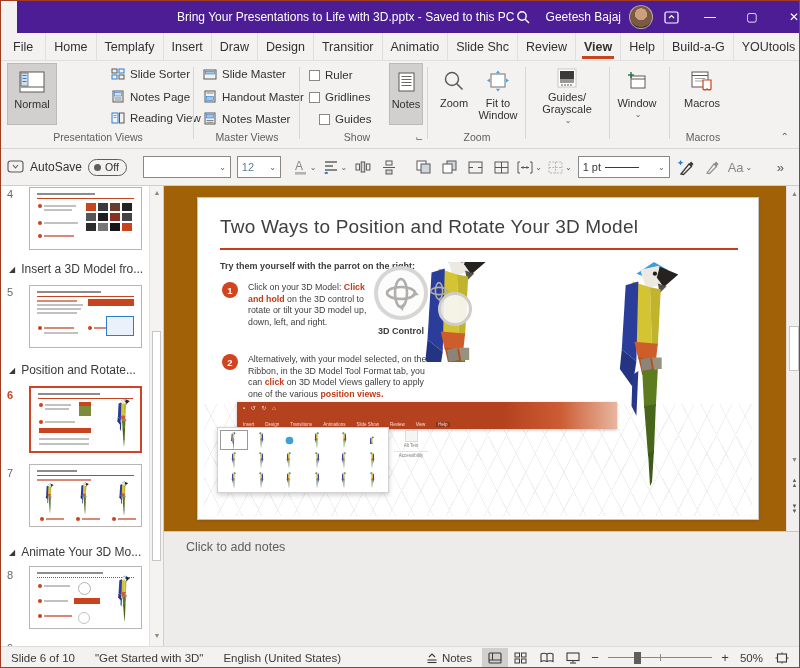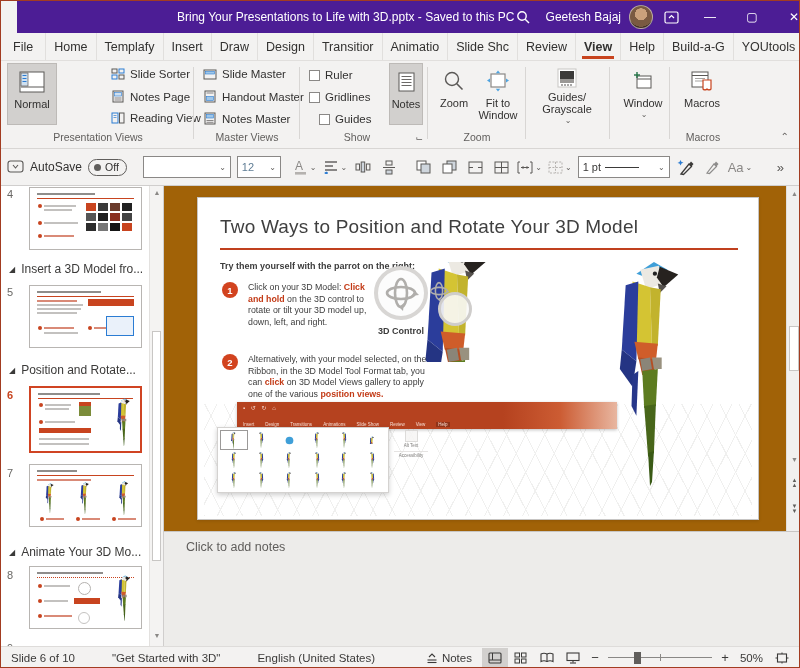--- a/index.html
+++ b/index.html
@@ -93,21 +93,21 @@
   .mrr .lbl{font-size:4.5px;color:#6a6866;text-align:center;white-space:nowrap;}
   .bigparrot{position:absolute;left:398px;top:62px;width:110px;height:226px;}
   
   .vscroll{position:absolute;left:785px;top:0;width:15px;height:345px;background:#f1f0ef;border-left:1px solid #e1dfdd;}
   .vscroll .thumbbar{position:absolute;left:2px;width:10px;background:#fff;border:1px solid #c8c6c4;}
   .dblarr{position:absolute;left:0;width:15px;text-align:center;font-size:6px;line-height:5px;color:#605e5c;}
   
   .notes{position:absolute;left:163px;top:530px;width:637px;height:115px;background:#edecea;border-top:1px solid #c8c6c4;}
   .notes-ph{position:absolute;left:22px;top:8px;font-size:12.5px;color:#5f5d5b;}
   
-  .status{position:absolute;left:0;top:645px;width:100%;height:22px;background:#f3f2f1;border-top:1px solid #dedcda;display:flex;align-items:center;font-size:11.5px;color:#3b3a39;gap:17px;}
+  .status{position:absolute;left:0;top:645px;width:100%;height:22px;background:#f3f2f1;border-top:1px solid #dedcda;display:flex;align-items:center;font-size:11.5px;color:#3b3a39;}
   .st-item{padding:0 10px;white-space:nowrap;}
   .st-right{margin-left:auto;display:flex;align-items:center;}
   .viewbtn{width:26px;height:20px;display:flex;align-items:center;justify-content:center;}
   .viewbtn.sel{background:#d2d0ce;}
   .zslider{position:relative;width:104px;height:20px;margin:0 4px;}
   .ztrack{position:absolute;left:0;right:0;top:9px;height:1.6px;background:#8a8886;}
   .ztick{position:absolute;left:50%;top:6px;width:1px;height:7px;background:#8a8886;}
   .zthumb{position:absolute;left:25%;top:4px;width:7px;height:12px;background:#605e5c;}
   .notesico{display:flex;flex-direction:column;align-items:center;margin-right:4px;}
   svg{display:block;}
@@ -345,21 +345,21 @@
               <circle cx="14" cy="17" r=".8" fill="#3b3a39"></circle>
             </svg>
         </span>
         <span>Guides/ Grayscale</span>
         <span class="chev">⌄</span>
       </div>
     </div>
     <div class="rdivider" style="left:608px;"></div>
 
     <div class="rgroup" style="left:612px;width:54px;">
-      <div class="bigbtn" style="left:6px;top:2px;width:48px;height:62px;">
+      <div class="bigbtn" style="left:0;top:2px;width:48px;height:62px;">
         <span class="bicon">
           <svg width="20" height="18" viewBox="0 0 20 18">
               <rect x="4" y="4" width="14" height="12" fill="#fff" stroke="#5a5856"></rect>
               <line x1="4" y1="7" x2="18" y2="7" stroke="#5a5856"></line>
               <line x1="1" y1="3" x2="7" y2="3" stroke="#217346" stroke-width="1.4"></line>
               <line x1="4" y1="0" x2="4" y2="6" stroke="#217346" stroke-width="1.4"></line>
             </svg>
         </span>
         <span>Window</span>
         <span class="chev">⌄</span>

